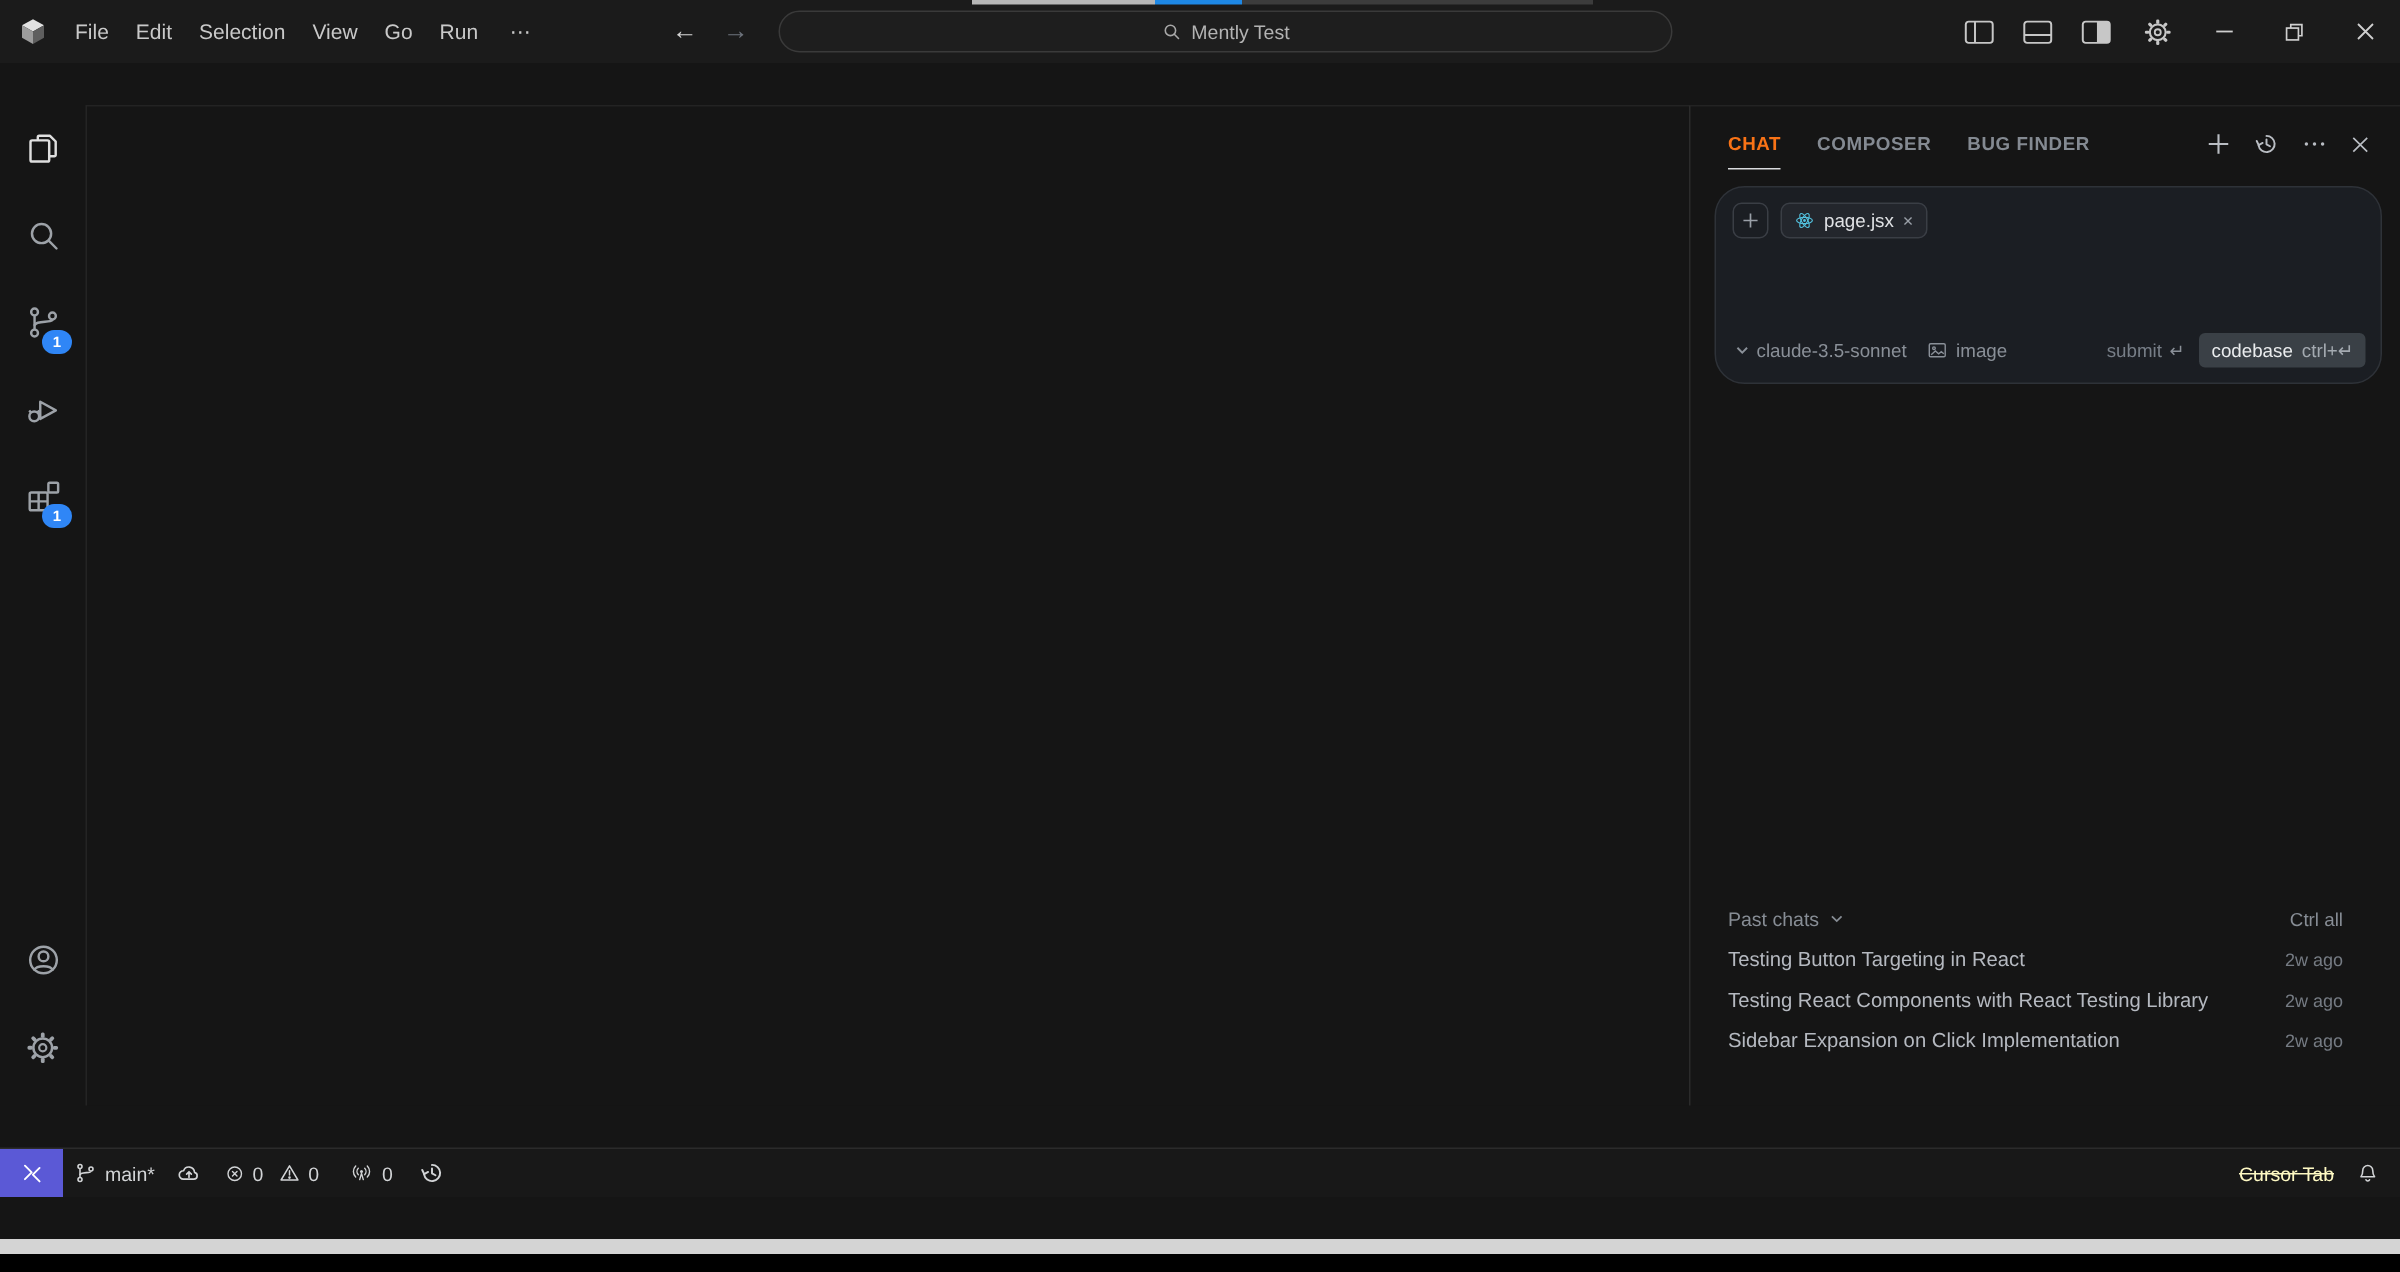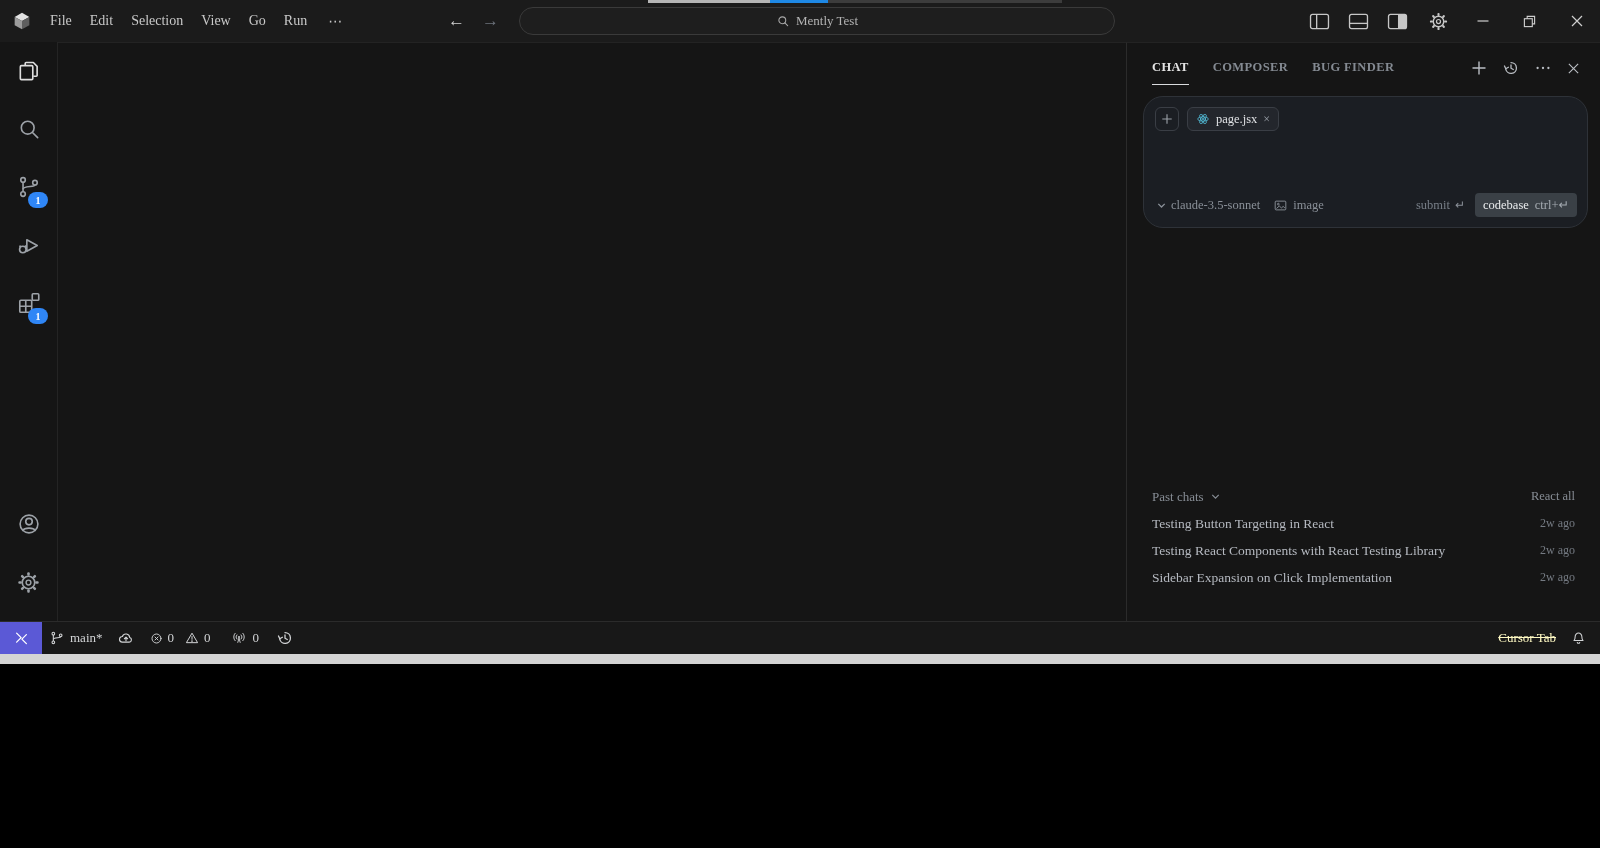--- a/index.html
+++ b/index.html
@@ -1,17 +1,17 @@
 <!DOCTYPE html>
 <html><head>
 <meta charset="utf-8">
 <style>
   html,body{margin:0;padding:0;background:#000;}
-  .app{width:1600px;height:664px;position:relative;display:flex;flex-direction:column;
-       background:#151515;font-family:Liberation Serif, serif;color:#ccc;overflow:hidden;}
+  .app{width:1600px;height:836px;position:relative;display:flex;flex-direction:column;
+       background:#151515;font-family:Liberation Sans, sans-serif;color:#ccc;overflow:hidden;gap:28px;}
   svg{display:block}
 
   
   .progress-seg{position:absolute;top:0;height:3px;z-index:60}
 
   
   .titlebar{height:42px;flex:none;background:#1b1b1b;display:flex;align-items:center;position:relative;z-index:10}
   .logo{margin:0 8px 0 11px;display:flex;align-items:center}
   .menus{display:flex;align-items:center}
   .menu-item{padding:0 9px;font-size:14px;color:#c9c9c9;line-height:42px;cursor:default}
@@ -35,21 +35,21 @@
             color:#fff;font-size:10px;font-weight:700;display:flex;align-items:center;justify-content:center;padding:0 2px}
   .ab-bottom{margin-top:auto;padding-bottom:10px;display:flex;flex-direction:column;align-items:center}
 
   .editor{flex:1;background:#151515;border-top:1px solid #232323}
 
   
   .panel{width:473px;flex:none;background:#151515;border-left:1px solid #2b2b2b;border-top:1px solid #232323;
          display:flex;flex-direction:column}
   .panel-header{height:42px;flex:none;display:flex;align-items:flex-end;padding:0 20px 0 25px;gap:24px}
   .tab{font-size:12.5px;font-weight:700;letter-spacing:.4px;color:#848a92;padding:10px 0 9px;border-bottom:1.5px solid transparent}
-  .tab.active{color:#e5e5e5;border-bottom-color:#d9dbde}
+  .tab.active{color:#f97316;border-bottom-color:#d9dbde}
   .ph-icons{margin-left:auto;display:flex;align-items:center;gap:16px;color:#b9bdc3;padding-bottom:9px}
   .ph-icon{display:flex;align-items:center}
 
   .inputbox{margin:11px 12px 0 16px;height:130px;background:#1b1e23;border:1px solid #2e3238;border-radius:20px;position:relative}
   .chip-row{display:flex;align-items:center;gap:8px;padding:10px 0 0 11px}
   .plus-btn{width:24px;height:24px;border:1px solid #3a3e45;border-radius:6px;color:#9aa0a8;
             display:flex;align-items:center;justify-content:center;box-sizing:border-box}
   .chip{display:flex;align-items:center;gap:6px;height:24px;padding:0 8px;border:1px solid #3a3e45;border-radius:6px;
         background:#23262c;font-size:12.5px;color:#e0e2e5;box-sizing:border-box}
   .chip-close{color:#9aa0a8;font-size:12px}
@@ -58,21 +58,21 @@
                 gap:13px;font-size:12.5px;color:#8a9098}
   .model{display:flex;align-items:center;gap:4px}
   .image-btn{display:flex;align-items:center;gap:5px}
   .footer-right{margin-left:auto;display:flex;align-items:center;gap:10px}
   .submit{display:flex;align-items:center;gap:5px;color:#777e87}
   .key{font-size:12px;color:#8a9098}
   .codebase{background:#3a4046;border-radius:4px;padding:4px 8px;display:flex;align-items:center;gap:6px;font-size:12.5px}
   .cb-label{color:#eaecee}.cb-key{color:#a4aab1}
 
   .panel-spacer{flex:1}
-  .pastchats{padding:0 25px 30px 25px}
+  .pastchats{padding:0 38px 30px 25px}
   .pc-header{display:flex;align-items:center;height:27px;font-size:13px;color:#878d95;gap:6px}
   .view-all{margin-left:auto;font-size:12.5px;color:#878d95}
   .pc-item{display:flex;align-items:center;height:27px;font-size:13.5px;color:#b5b9c0;white-space:nowrap}
   .pc-time{margin-left:auto;font-size:12px;color:#757b83}
 
   
   .statusbar{height:32px;flex:none;background:#181818;border-top:1px solid #2b2b2b;display:flex;align-items:center;
              font-size:13px;color:#d2d4d6}
   .remote{width:42px;height:100%;background:#5b59d6;display:flex;align-items:center;justify-content:center}
   .sb-item{display:flex;align-items:center;gap:5px;padding:0 7px;height:100%}
@@ -334,21 +334,21 @@
       <div class="panel-spacer"></div>
 
       <div class="pastchats">
         <div class="pc-header">
           <span>Past chats</span>
           <span>
             <svg viewBox="0 0 12 12" width="11" height="11" fill="none" stroke="currentColor" stroke-width="1.3">
                 <path d="M2.5 4.2 6 7.7l3.5-3.5"></path>
               </svg>
           </span>
-          <span class="view-all">React all</span>
+          <span class="view-all">Ctrl all</span>
         </div>
         <div class="pc-item">
           <span>Testing Button Targeting in React</span>
           <span class="pc-time">2w ago</span>
         </div>
         <div class="pc-item">
           <span>Testing React Components with React Testing Library</span>
           <span class="pc-time">2w ago</span>
         </div>
         <div class="pc-item">

